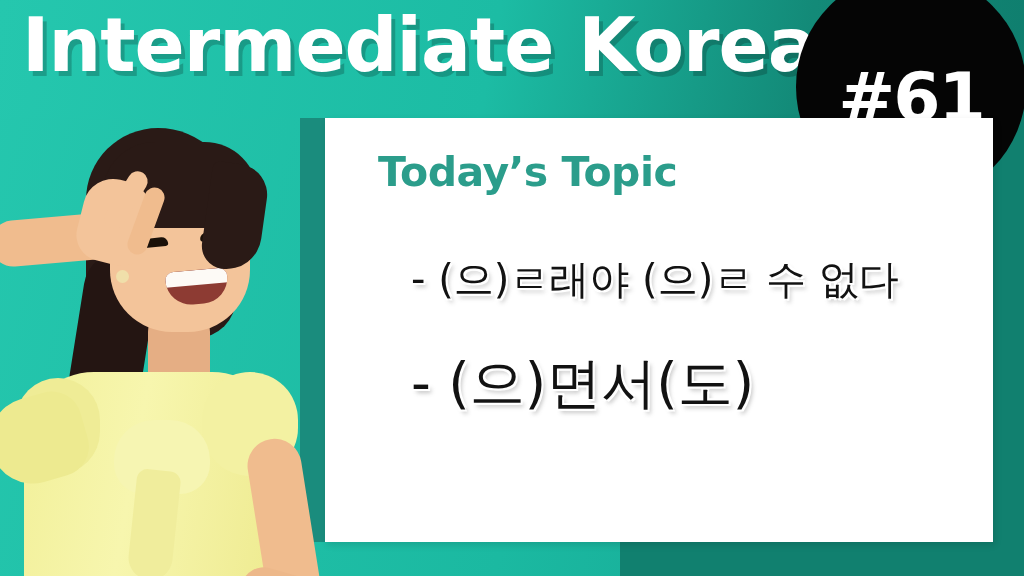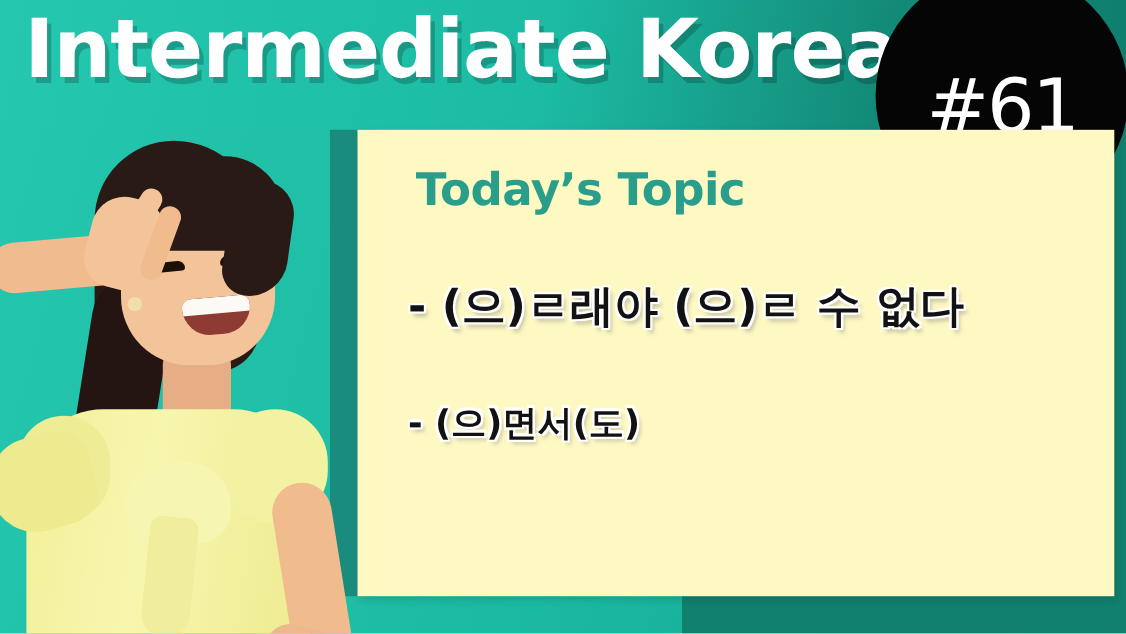--- a/index.html
+++ b/index.html
@@ -62,79 +62,79 @@
     height: 230px;
     border-radius: 50%;
     background: #050505;
     display: flex;
     align-items: center;
     justify-content: center;
   }
   .badge-text {
     color: #ffffff;
     font-size: 68px;
-    font-weight: normal;
+    font-weight: bold;
     letter-spacing: -2px;
     transform: translateY(10px);
     white-space: nowrap;
   }
 
   
   .card-accent {
     position: absolute;
     left: 300px;
     top: 118px;
     width: 40px;
     height: 424px;
     background: #1A8C7D;
   }
   .card {
     position: absolute;
     left: 325px;
     top: 118px;
     width: 668px;
     height: 424px;
-    background: #fef9c3;
+    background: #ffffff;
     box-shadow: 2px 3px 7px rgba(0,0,0,0.12);
-    padding-left: 20px;
   }
   .card-heading {
     position: absolute;
     left: 53px;
     top: 30px;
     font-size: 41px;
     font-weight: bold;
     color: #2B9D8B;
     letter-spacing: -0.5px;
     white-space: nowrap;
   }
   .topic-list {
     position: absolute;
     left: 46px;
     top: 108px;
     width: 620px;
   }
   .topic-line {
     font-size: 40px;
-    font-weight: bold;
+    font-weight: normal;
     color: #121212;
     white-space: nowrap;
     line-height: 1.0;
     height: 105px;
     display: flex;
     align-items: center;
     text-shadow:
        2px 2px 0 #ffffff,
       -2px 2px 0 #ffffff,
        2px -2px 0 #ffffff,
       -2px -2px 0 #ffffff,
        3px 4px 4px rgba(120,120,120,0.45);
+    margin-left: 40px;
   }
   .topic-line.l1 { font-size: 40px; }
-  .topic-line.l2 { font-size: 32px; }
+  .topic-line.l2 { font-size: 55px; }
   .topic-line.l3 { font-size: 42px; }
 
   
   .person {
     position: absolute;
     left: -10px;
     top: 120px;
     width: 330px;
     height: 456px;
     z-index: 5;

